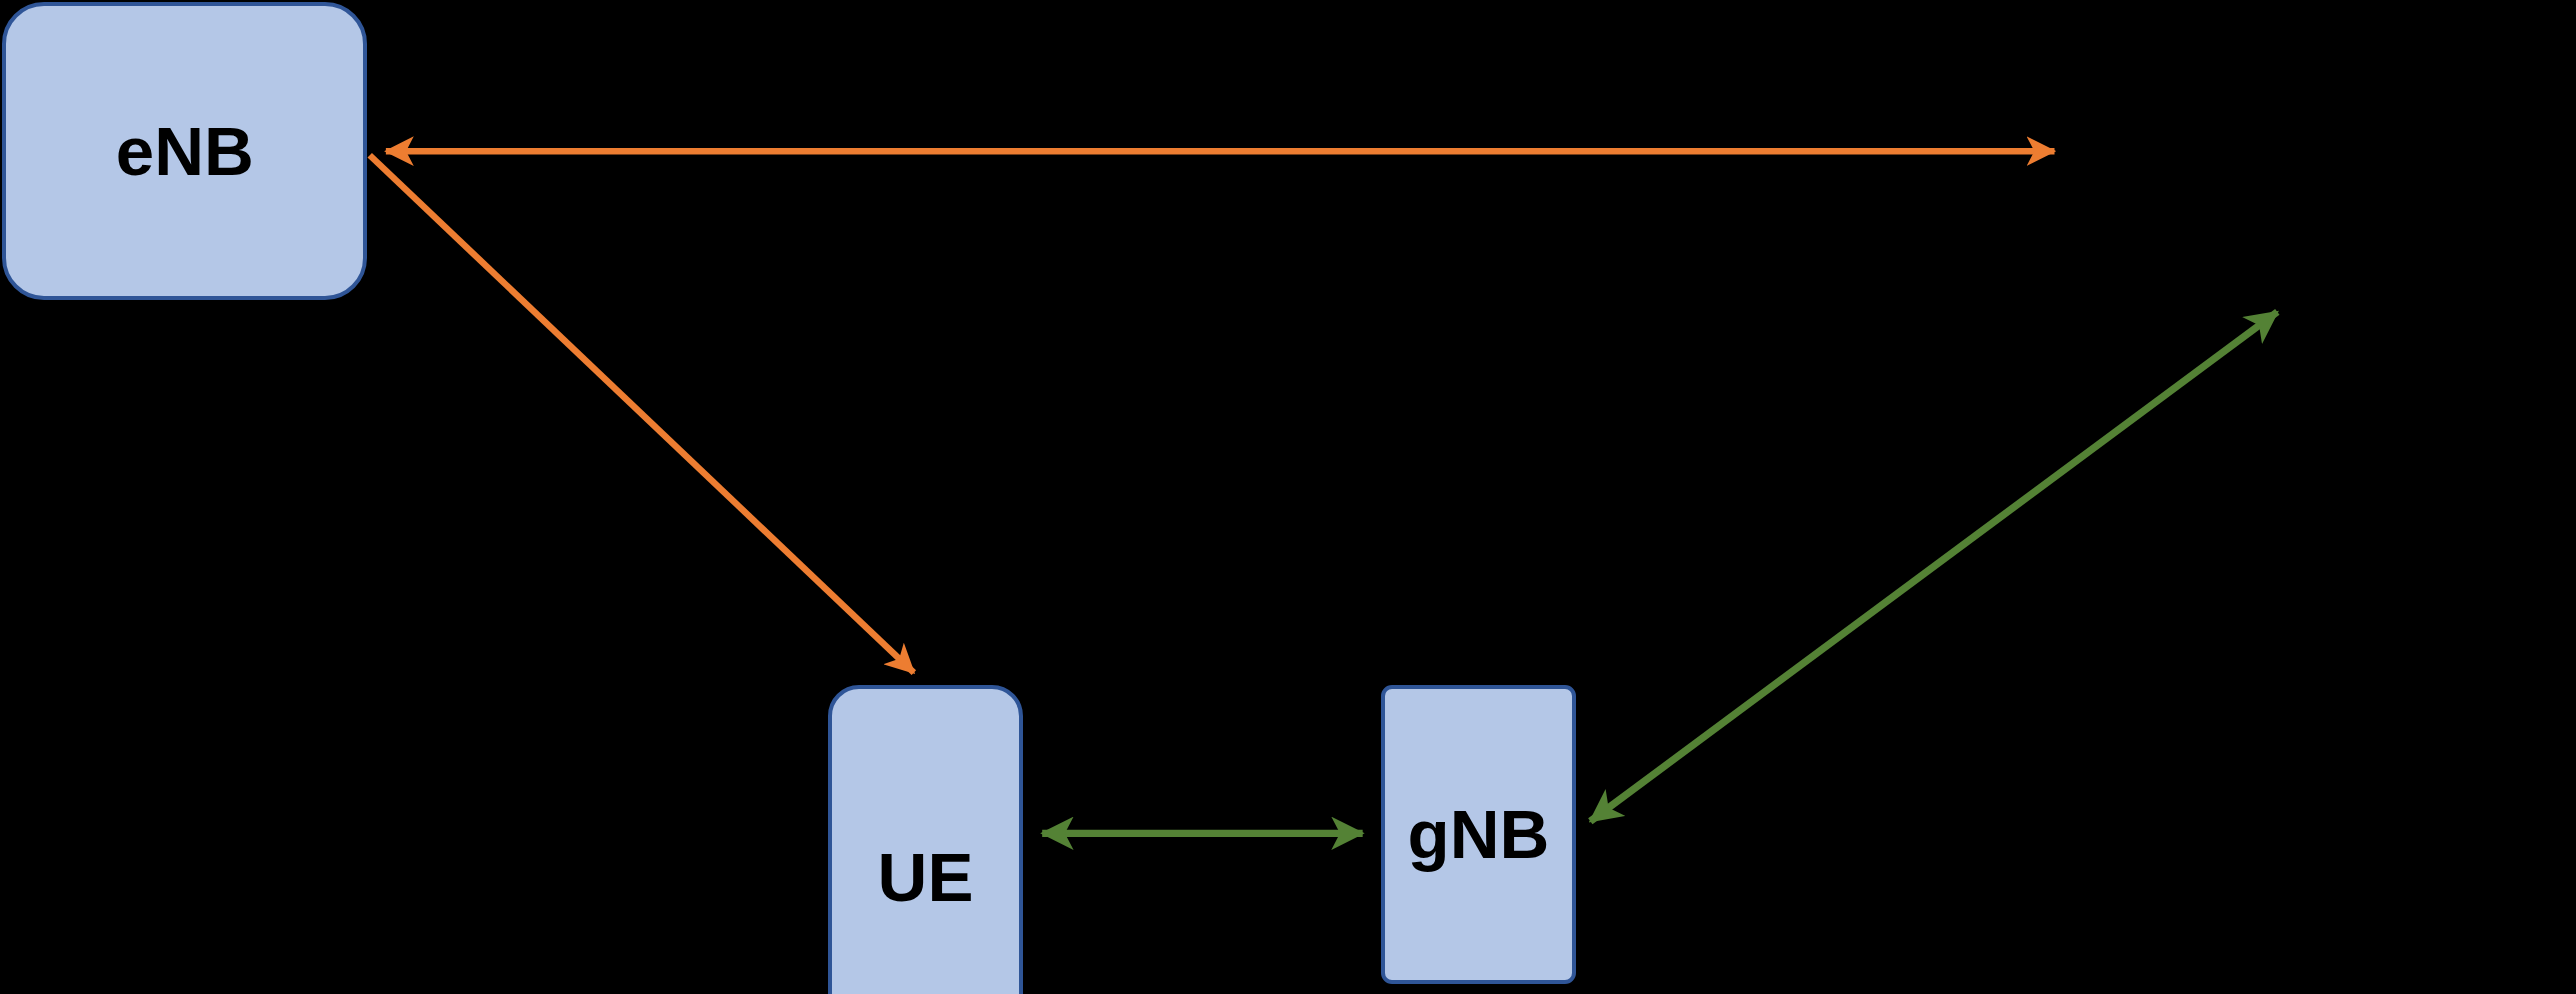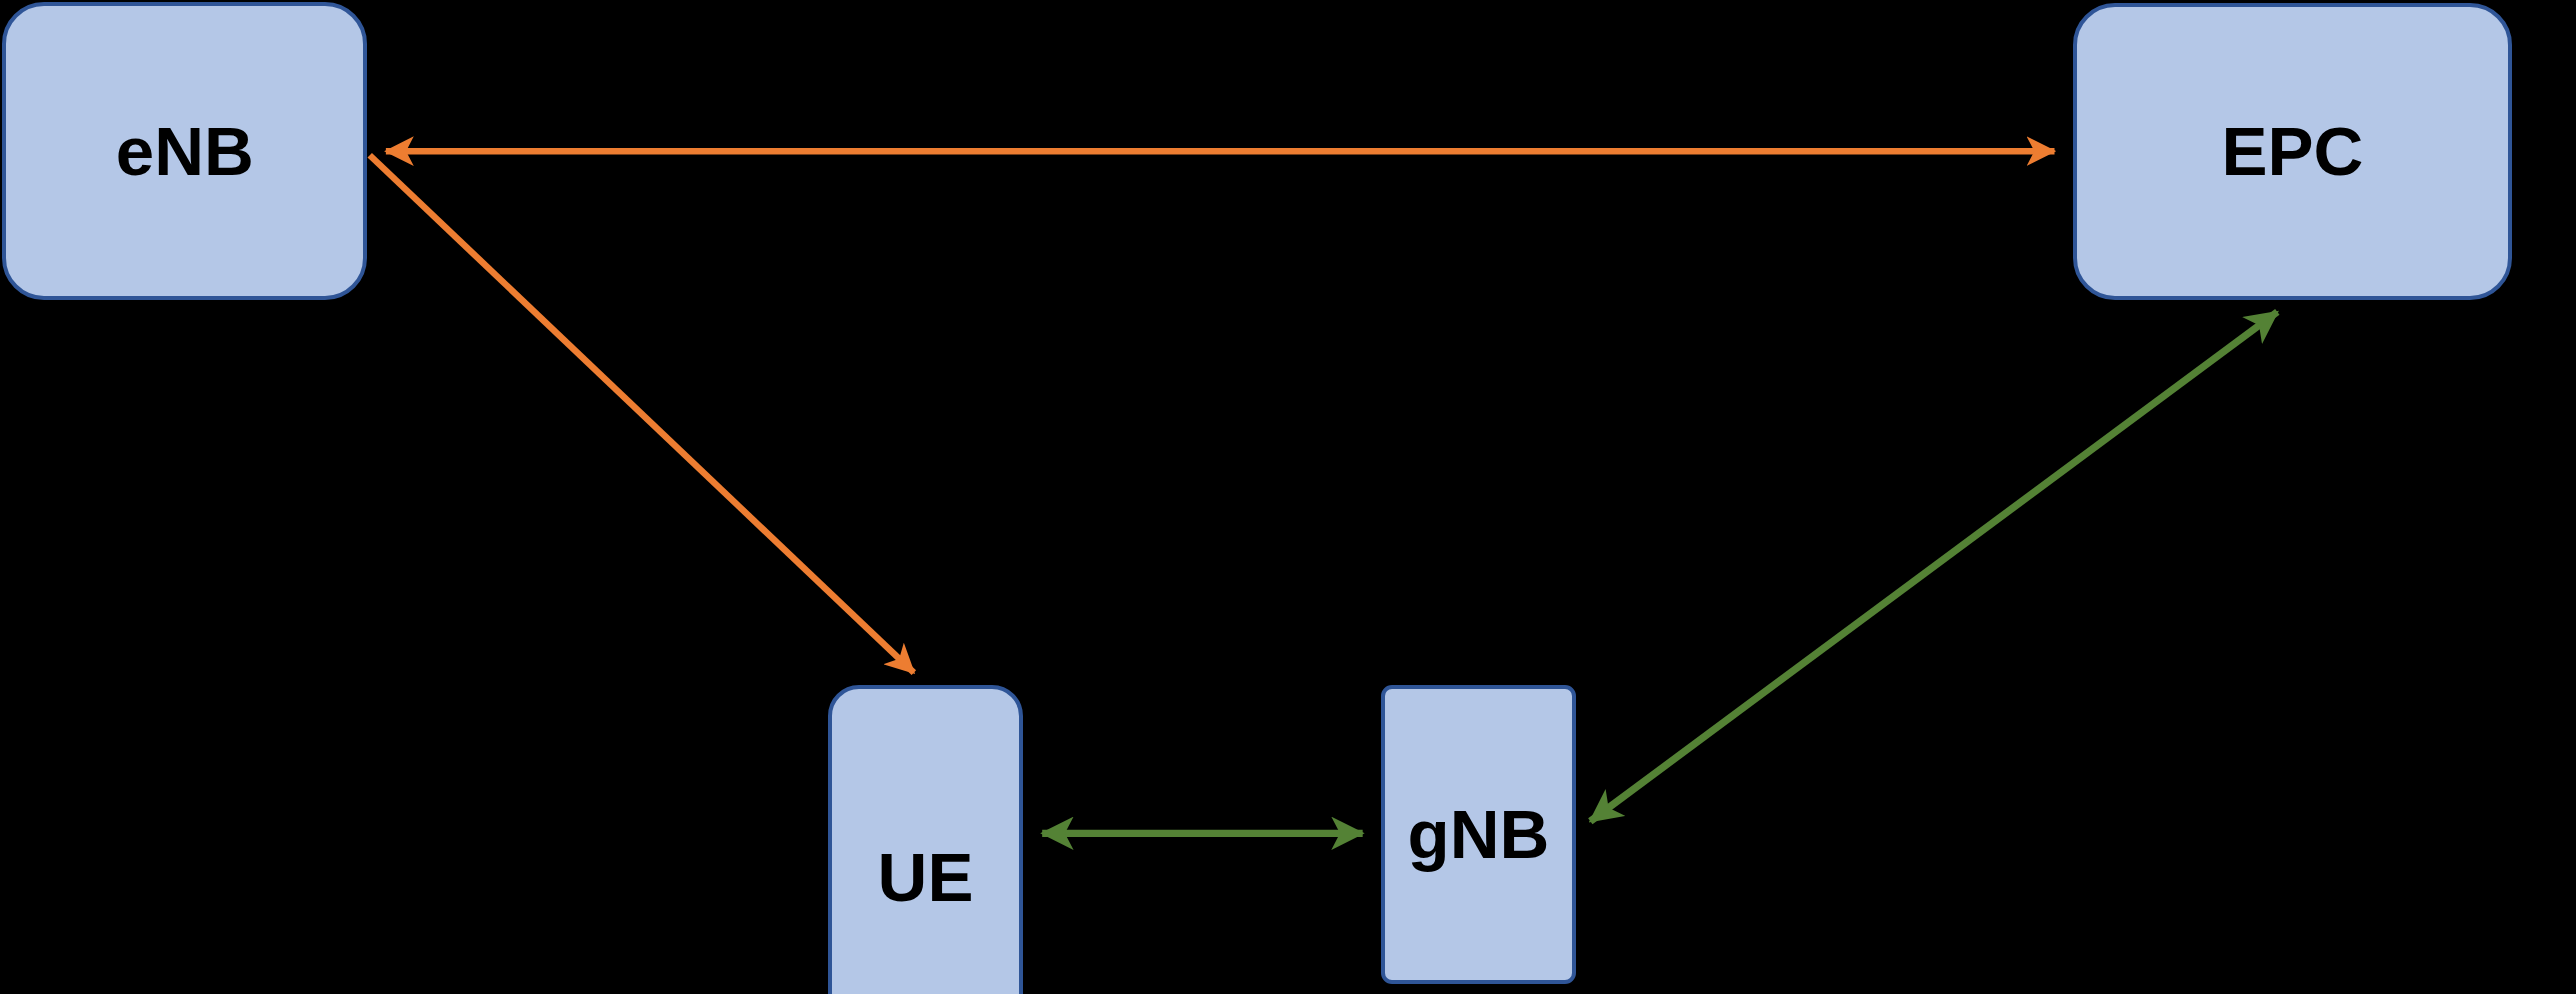--- a/index.html
+++ b/index.html
@@ -71,23 +71,20 @@
 
     <line x1="1291" y1="1032" x2="1688" y2="1032" stroke="#548235" stroke-width="9" marker-start="url(#head-green)" marker-end="url(#head-green)"></line>
 
     <line x1="1970" y1="1017" x2="2821" y2="386" stroke="#548235" stroke-width="9" marker-start="url(#head-green)" marker-end="url(#head-green)"></line>
   </svg>
 
   <div class="node node-enb">
     <span class="node-label">eNB</span>
   </div>
 
-  <div class="node node-epc">
-    <span class="node-label">EPC</span>
-  </div>
 
   <div class="node node-ue">
     <span class="node-label">UE</span>
   </div>
 
   <div class="node node-gnb">
     <span class="node-label">gNB</span>
   </div>
 
 </div>

